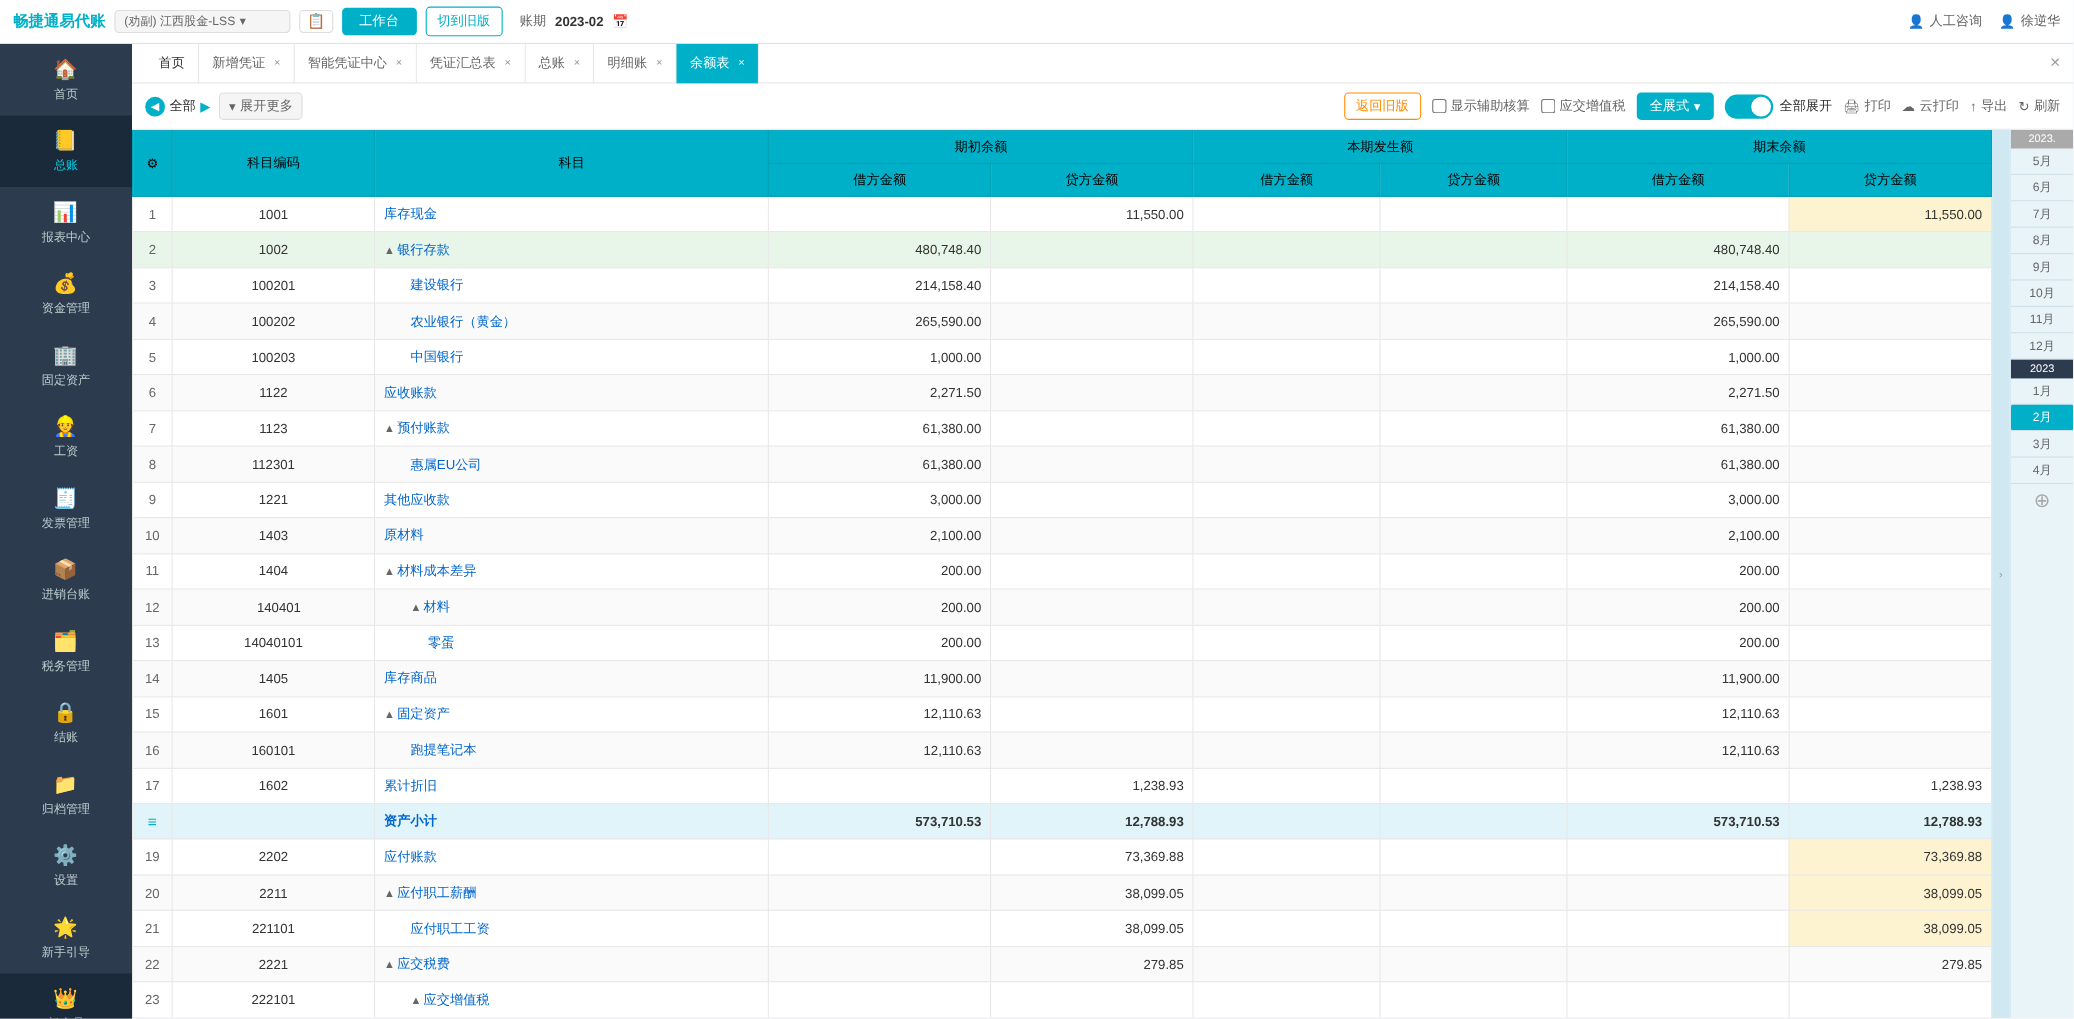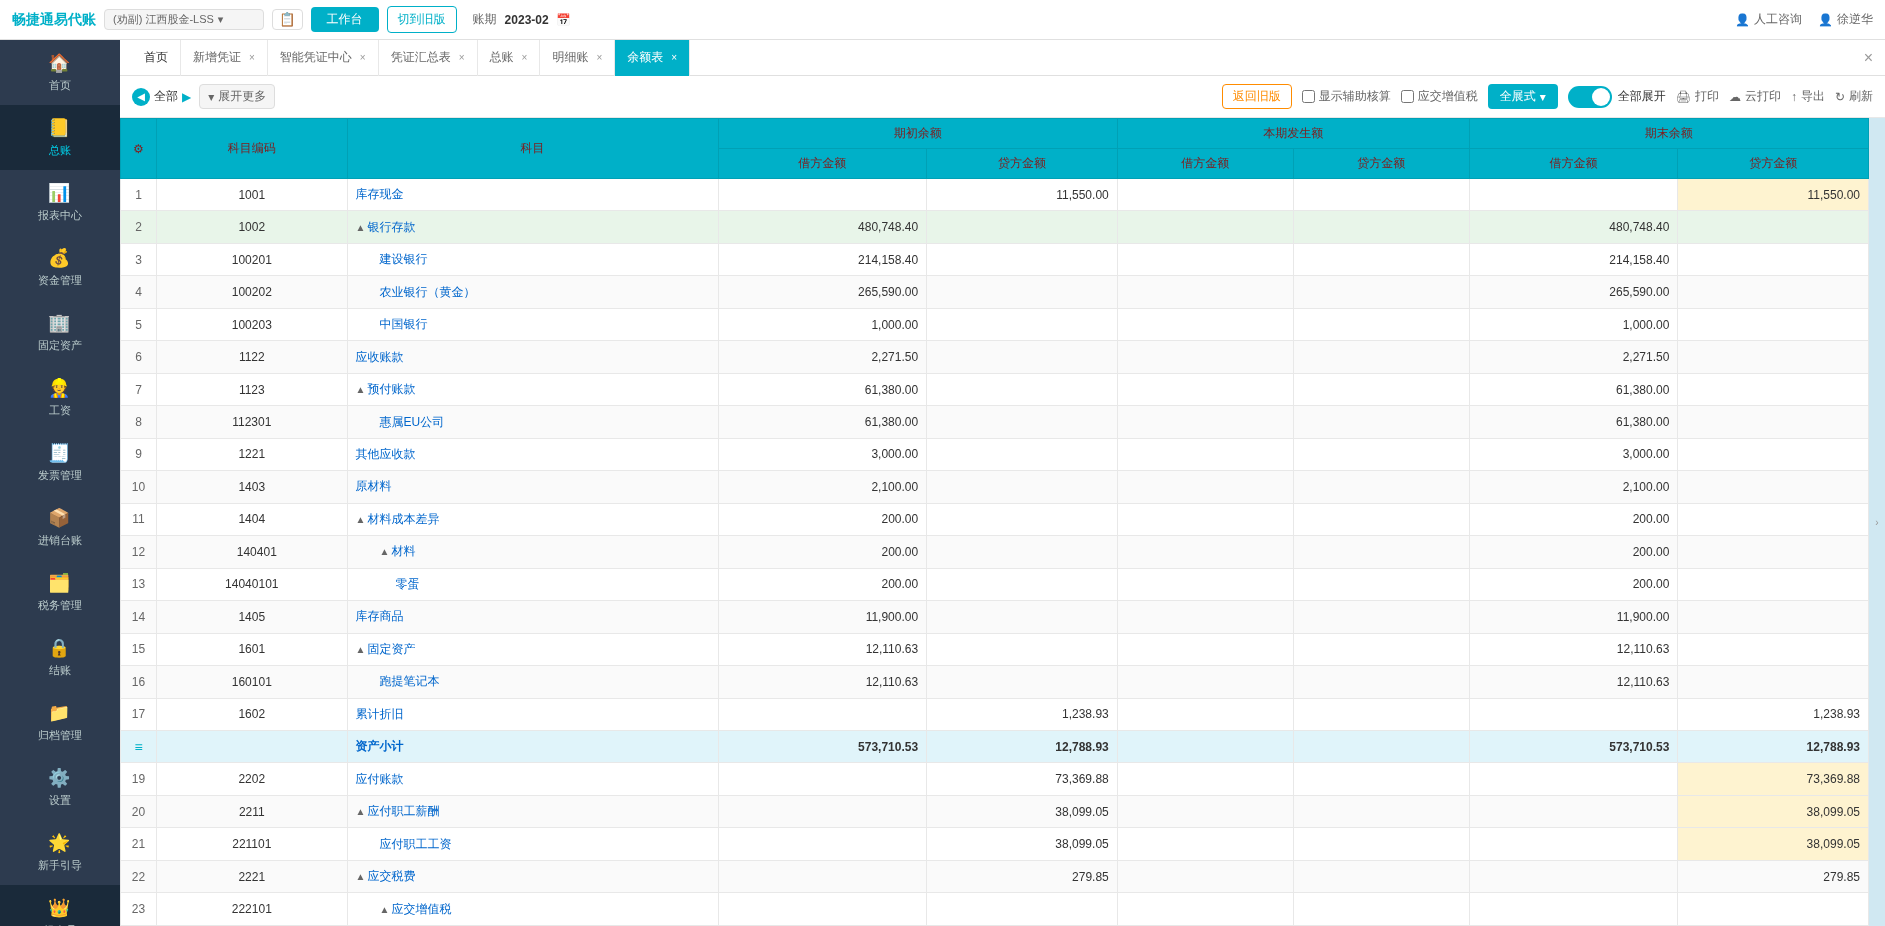--- a/index.html
+++ b/index.html
@@ -49,21 +49,21 @@
     .checkbox-area input { cursor: pointer; }
     .full-mode-btn { background: #00b0c8; color: #fff; border: none; border-radius: 4px; padding: 4px 12px; cursor: pointer; font-size: 12px; display: flex; align-items: center; gap: 4px; }
     .toggle-area { display: flex; align-items: center; gap: 6px; }
     .toggle-switch { width: 44px; height: 22px; background: #00b0c8; border-radius: 11px; position: relative; cursor: pointer; }
     .toggle-switch::after { content: ''; position: absolute; width: 18px; height: 18px; background: #fff; border-radius: 50%; top: 2px; right: 2px; }
     .action-btn { display: flex; align-items: center; gap: 4px; color: #666; cursor: pointer; font-size: 12px; background: none; border: none; }
 
     
     .table-wrapper { flex: 1; overflow: auto; padding: 0; background: #fff; margin: 0; position: relative; display: flex; }
     .balance-table { flex: 1; border-collapse: collapse; font-size: 12px; }
-    .balance-table th { background: #00b0c8; color: #7f1d1d; padding: 6px 8px; text-align: center; border: 1px solid #00a0b5; font-weight: normal; white-space: nowrap; }
+    .balance-table th { background: #00b0c8; color: #000000; padding: 6px 8px; text-align: center; border: 1px solid #00a0b5; font-weight: normal; white-space: nowrap; }
     .balance-table td { padding: 5px 8px; border: 1px solid #e8e8e8; text-align: center; white-space: nowrap; }
     .balance-table td.name-cell { text-align: left; color: #0066cc; cursor: pointer; }
     .balance-table td.num-cell { text-align: right; }
     .row-even { background: #fafafa; }
     .row-green { background: #e8f5e9; }
     .row-green td { background: #e8f5e9; }
     .subtotal-row { background: #e0f4fa; font-weight: bold; }
     .subtotal-row td { background: #e0f4fa !important; }
 
     
@@ -518,15 +518,32 @@
                 <td class="num-cell"></td>
                 <td class="num-cell"></td>
                 <td class="num-cell"></td>
               </tr>
             </tbody>
         </table>
       </div>
 
       <div class="right-sidebar-toggle">›</div>
 
+      <div class="right-sidebar" style="width:58px;">
+        <div style="background:#aaa;color:#fff;text-align:center;font-size:10px;padding:3px;">2023.</div>
+        <div class="right-sidebar-month">5月</div>
+        <div class="right-sidebar-month">6月</div>
+        <div class="right-sidebar-month">7月</div>
+        <div class="right-sidebar-month">8月</div>
+        <div class="right-sidebar-month">9月</div>
+        <div class="right-sidebar-month">10月</div>
+        <div class="right-sidebar-month">11月</div>
+        <div class="right-sidebar-month">12月</div>
+        <div style="background:#2d3b4f;color:#fff;text-align:center;font-size:10px;padding:3px;">2023</div>
+        <div class="right-sidebar-month">1月</div>
+        <div class="right-sidebar-month active" style="background:#00b0c8;color:#fff;">2月</div>
+        <div class="right-sidebar-month">3月</div>
+        <div class="right-sidebar-month">4月</div>
+        <div style="display:flex;align-items:center;justify-content:center;padding:4px;cursor:pointer;color:#aaa;font-size:18px;">⊕</div>
+      </div>
     </div>
   </div>
 </div>
 
 </body></html>

